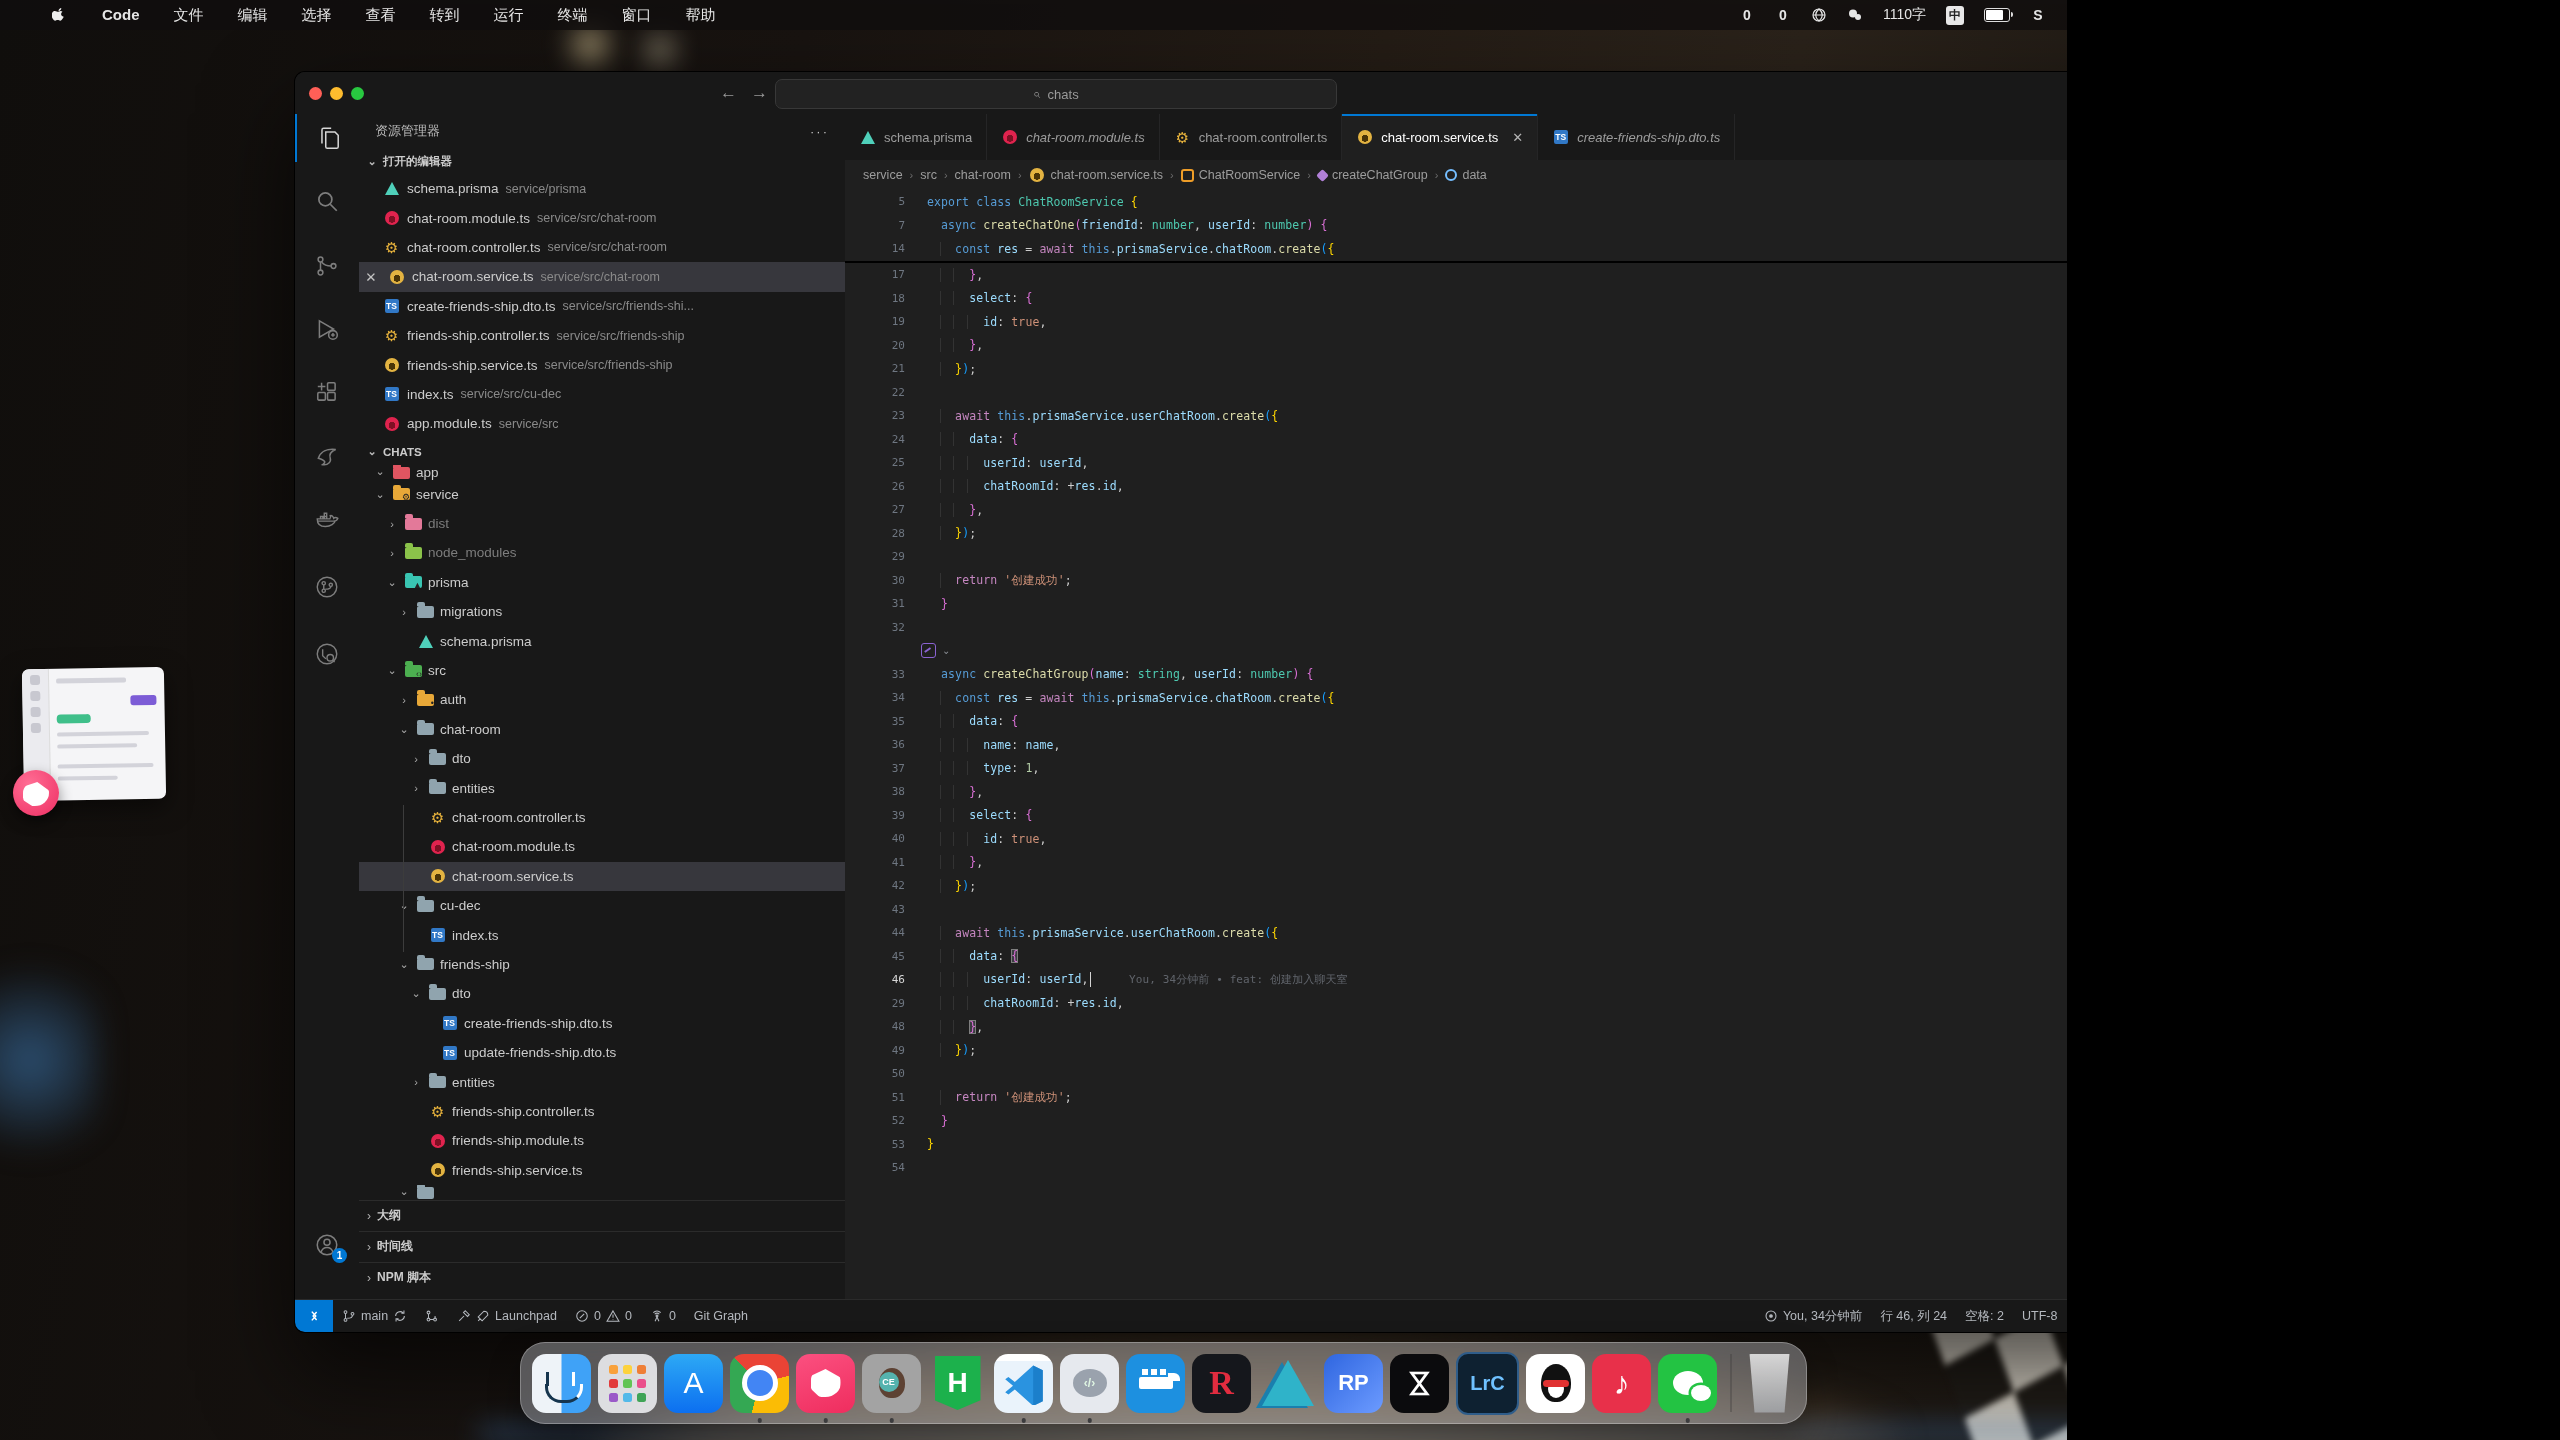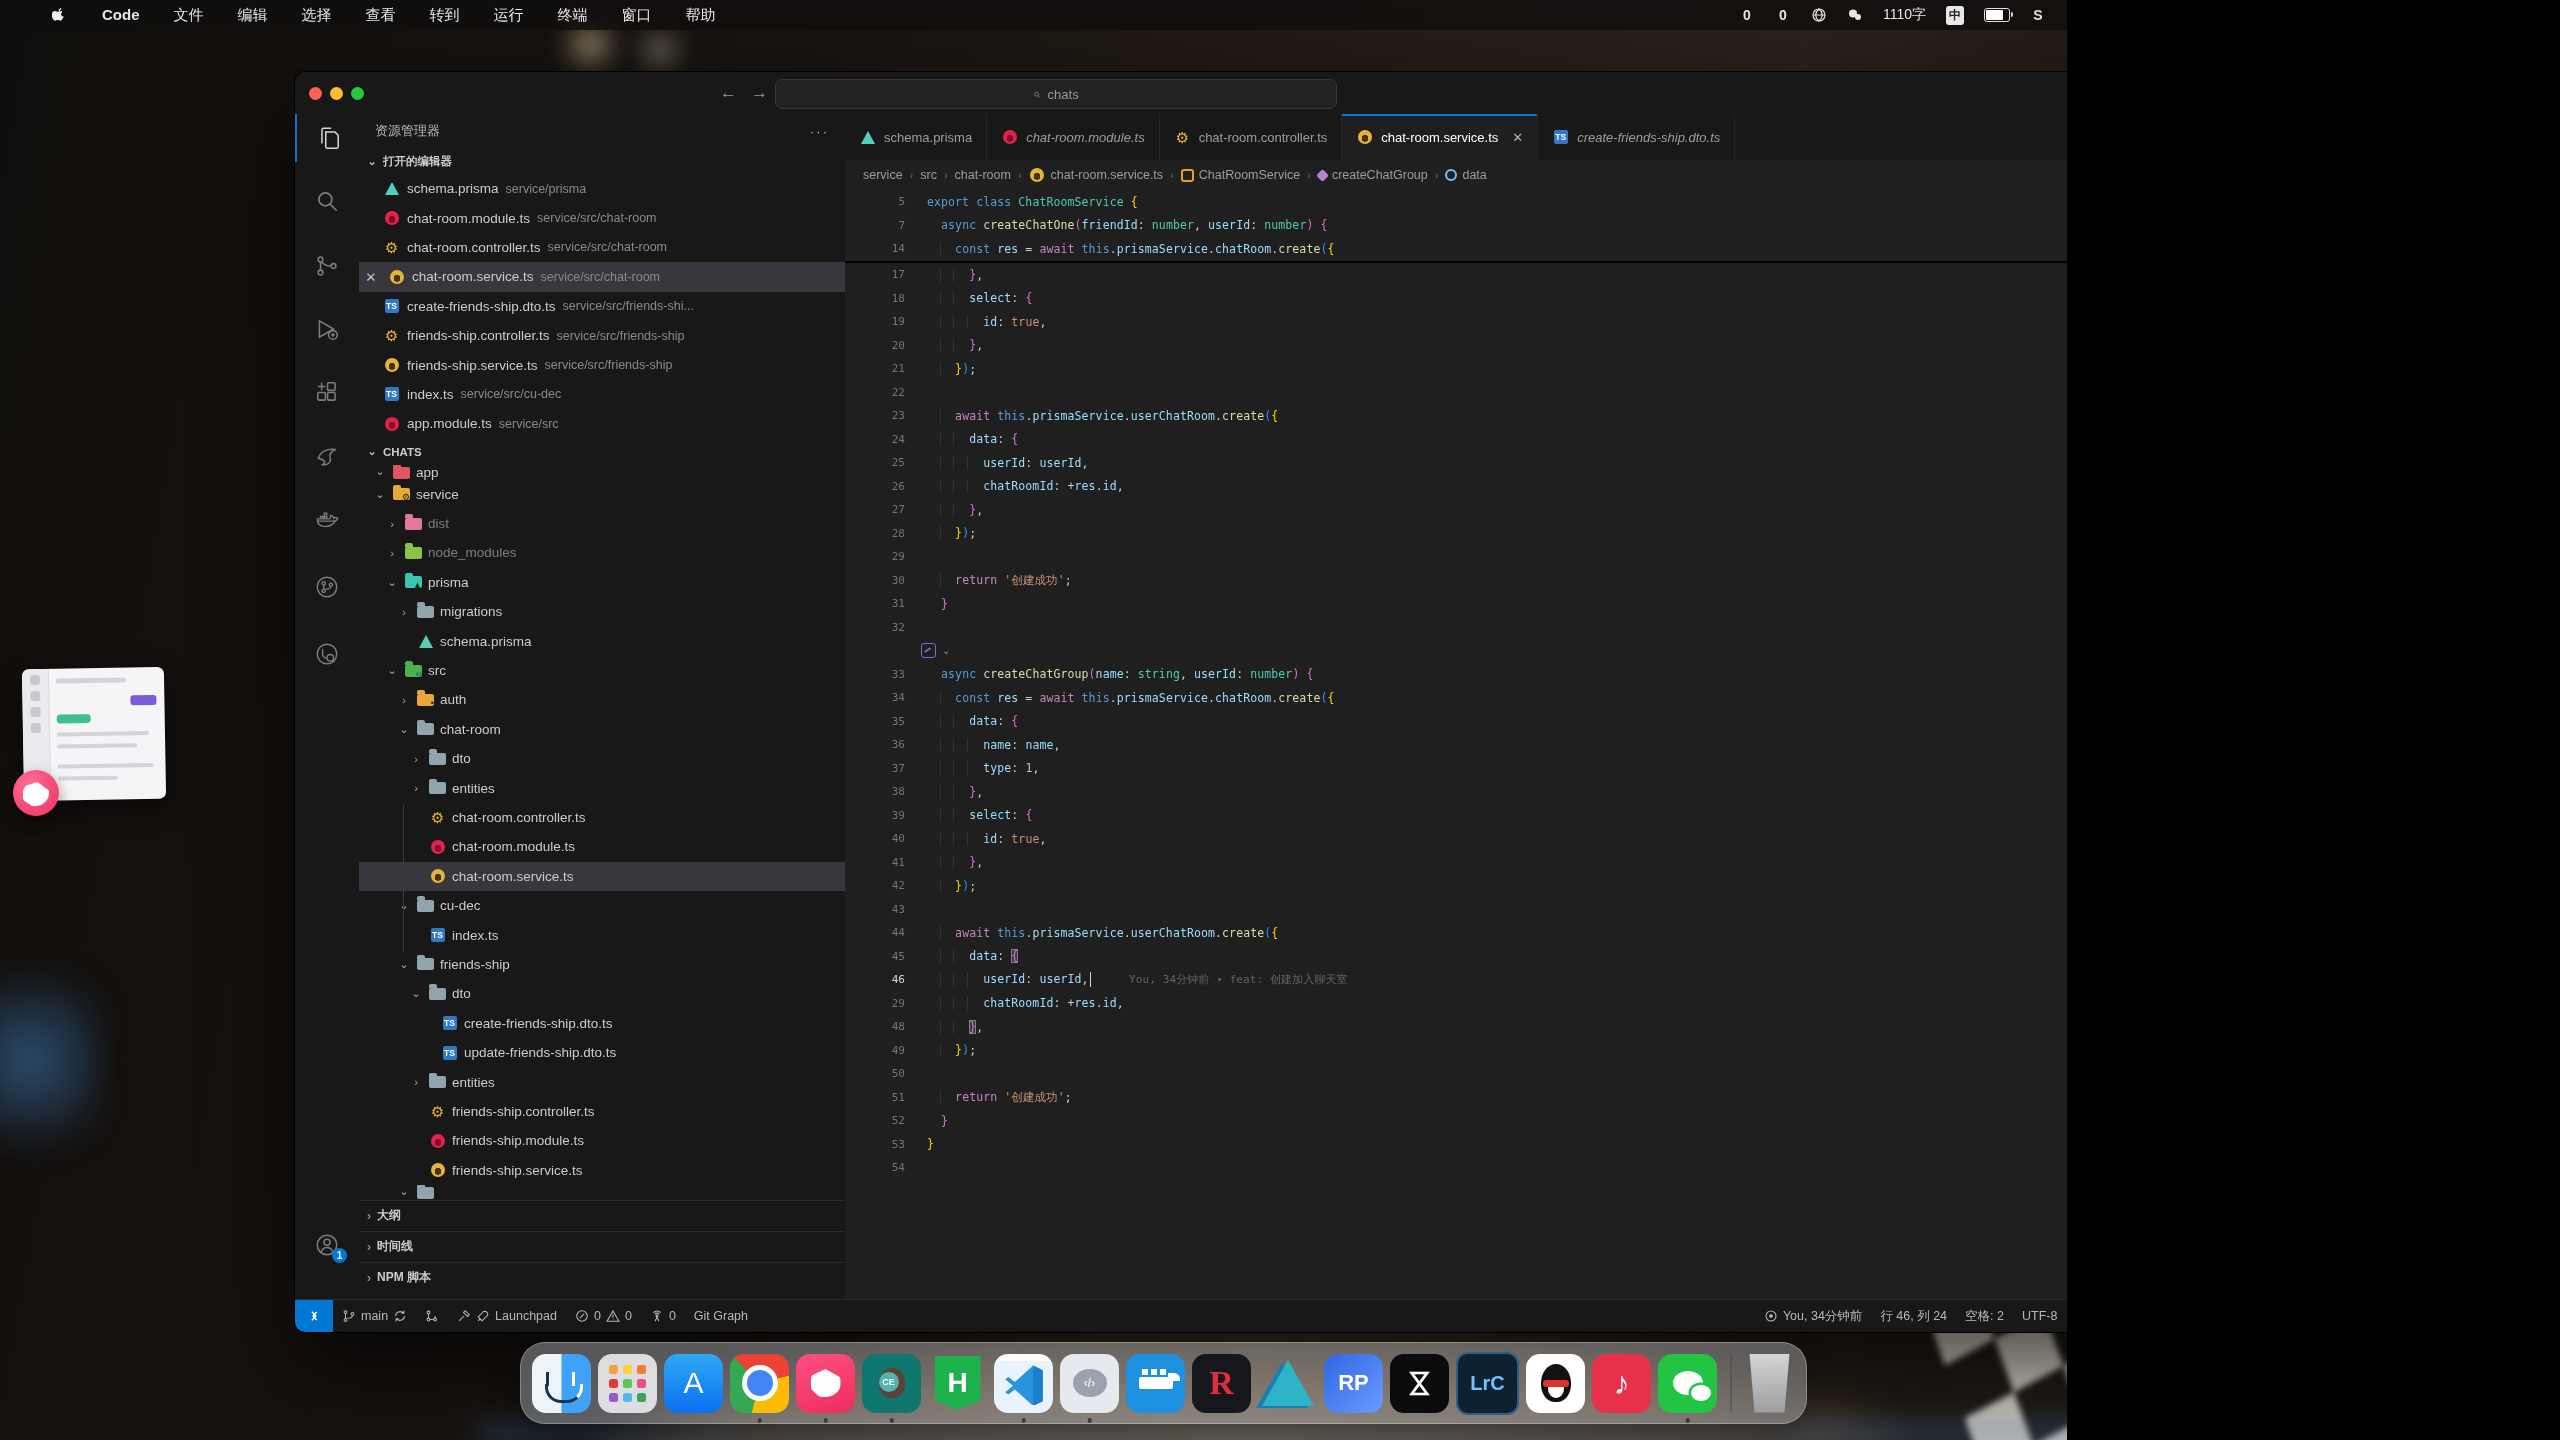--- a/index.html
+++ b/index.html
@@ -156,21 +156,21 @@
   .t-finder::before{content:'';position:absolute;left:14px;top:18px;width:3px;height:14px;background:#16354e;box-shadow:26px 0 0 #fff;}
   .t-finder::after{content:'';position:absolute;left:13px;top:30px;width:32px;height:16px;border:3px solid #16354e;border-top:none;border-radius:0 0 16px 16px;border-right-color:#fff;}
   .t-launchpad{background:rgba(235,236,240,.9);}
   .t-launchpad i{width:9px;height:9px;border-radius:2.5px;background:#62c454;
      box-shadow:-14px -14px 0 #f9a13b,0 -14px 0 #fdd23d,14px -14px 0 #ef7f37,-14px 0 0 #e23b3b,14px 0 0 #ea4f8b,-14px 14px 0 #9a59c8,0 14px 0 #52b9e9,14px 14px 0 #3fa456;}
   .t-appstore{background:linear-gradient(180deg,#2da9f5,#0c6ff0);color:#fff;font-size:30px;font-weight:400;}
   .t-chrome{background:conic-gradient(from -45deg,#ea4335 0 120deg,#fbbc05 120deg 240deg,#34a853 240deg 360deg);}
   .t-chrome i{width:26px;height:26px;border-radius:50%;background:#4285f4;border:5px solid #fff;}
   .t-apifox{background:linear-gradient(160deg,#fb5080,#ef2d5e);}
   .t-apifox i{width:30px;height:28px;background:#fff;border-radius:45% 55% 60% 40%;clip-path:polygon(0 25%,50% 0,100% 30%,100% 100%,30% 100%,0 70%);}
-  .t-dbeaver{background:#0f766e;}
+  .t-dbeaver{background:#a3a3a3;}
   .t-dbeaver i{width:26px;height:30px;background:#5d4233;border-radius:50% 50% 45% 45%;position:relative;}
   .t-dbeaver em{position:absolute;right:6px;bottom:6px;width:20px;height:20px;border-radius:50%;background:#55b3ae;color:#fff;
      font-size:9px;font-weight:700;font-style:normal;display:flex;align-items:center;justify-content:center;}
   .t-hbuilderx{background:transparent;}
   .t-hbuilderx i{width:46px;height:54px;background:#1cb14c;clip-path:polygon(0 0,100% 0,100% 82%,50% 100%,0 82%);
      display:flex;align-items:center;justify-content:center;color:#fff;font-size:28px;font-weight:700;font-style:normal;}
   .t-vscode{background:linear-gradient(180deg,#ffffff 12%,#eaf3fb 12%);}
   .t-vscode svg{width:44px;height:44px;}
   .t-wxdev{background:#e6e9ee;}
   .t-wxdev i{width:34px;height:28px;background:#9aa2ad;border-radius:50%;position:relative;display:flex;align-items:center;justify-content:center;color:#dff5e2;font-size:12px;font-weight:700;font-style:normal;}

